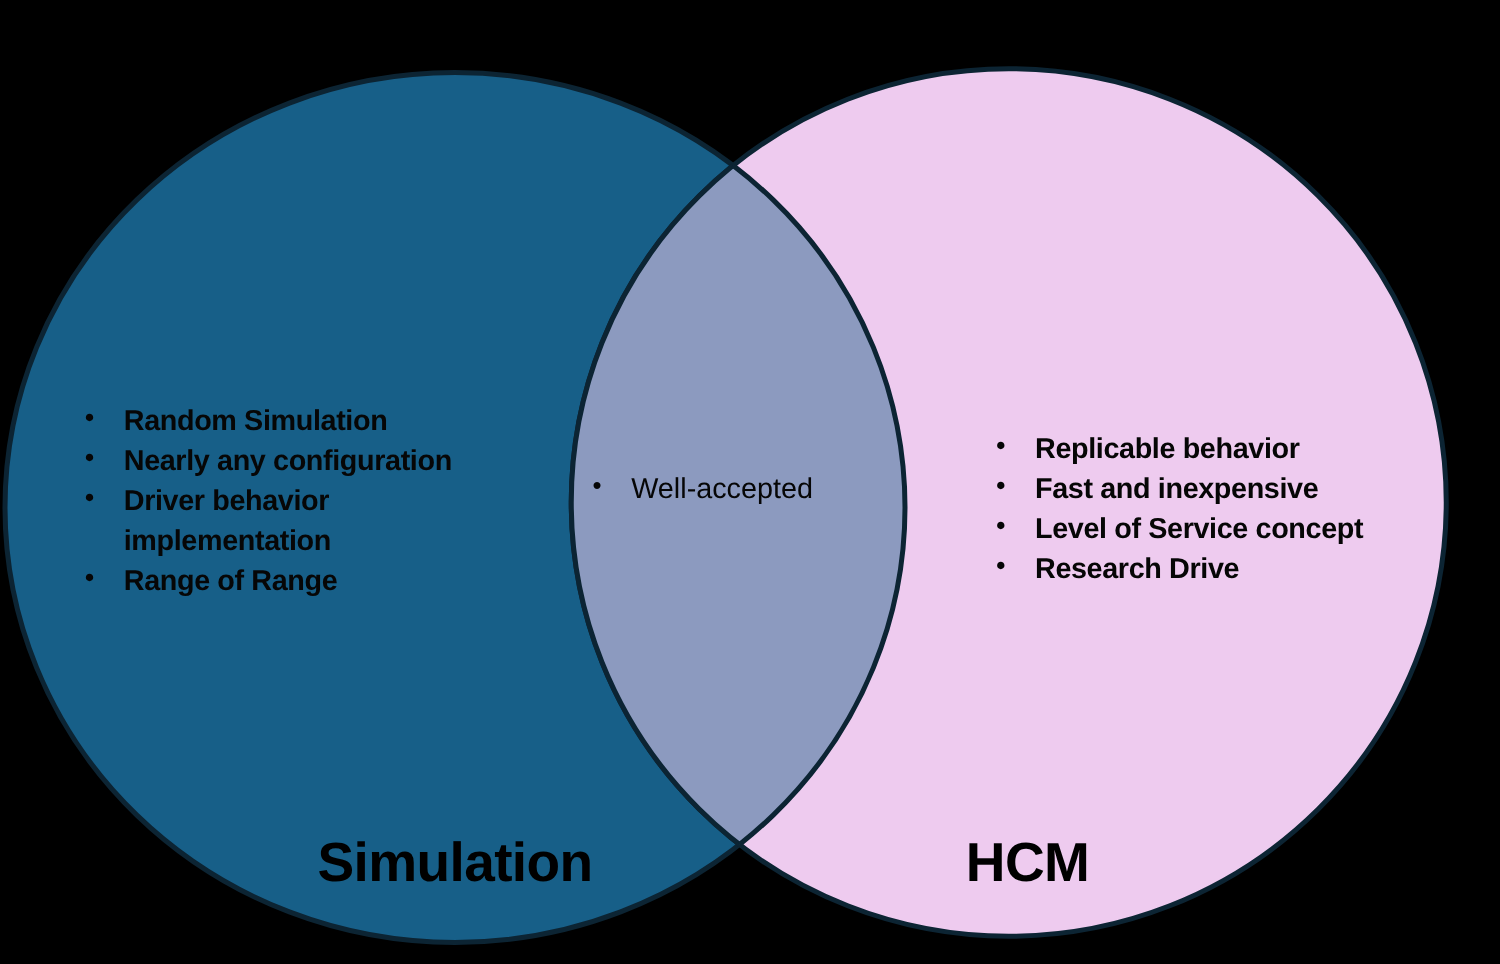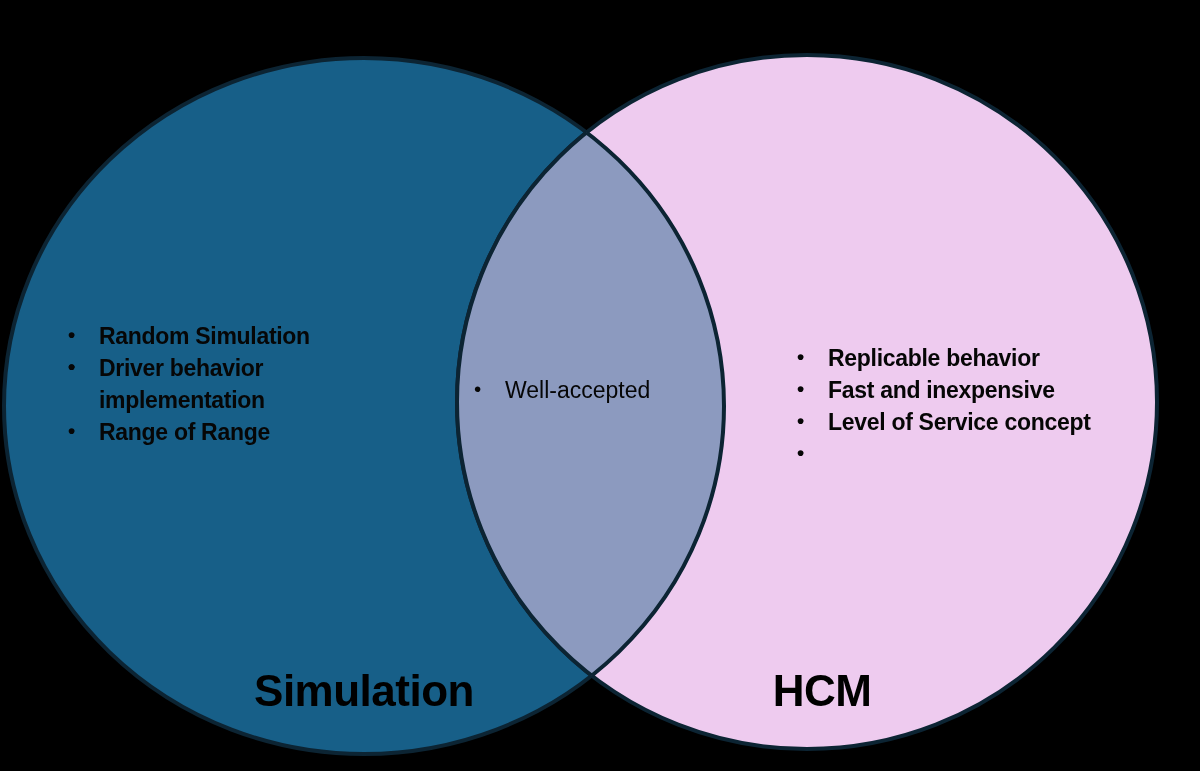--- a/index.html
+++ b/index.html
@@ -87,33 +87,33 @@
     <g clip-path="url(#clipLeft)">
       <ellipse cx="807" cy="402" rx="350" ry="347" stroke-width="4" fill="#8C9ABF" stroke="#0C2433"></ellipse>
     </g>
     <g clip-path="url(#clipRight)">
       <ellipse cx="364" cy="406" rx="360" ry="348" fill="none" stroke-width="4" stroke="#0C2433"></ellipse>
     </g>
   </svg>
 
   <div class="vlist left-list">
       <div class="item"><span class="bullet">•</span><span class="txt">Random Simulation</span></div>
-      <div class="item"><span class="bullet">•</span></div>
+      <div class="item"><span class="bullet">•</span><span class="txt">Nearly any configuration</span></div>
       <div class="item"><span class="bullet">•</span><span class="txt">Driver behavior implementation</span></div>
       <div class="item"><span class="bullet">•</span><span class="txt">Range of Range</span></div>
     </div>
 
   <div class="vlist overlap-list">
       <div class="item"><span class="bullet">•</span><span class="txt">Well-accepted</span></div>
     </div>
 
   <div class="vlist right-list">
       <div class="item"><span class="bullet">•</span><span class="txt">Replicable behavior</span></div>
       <div class="item"><span class="bullet">•</span><span class="txt">Fast and inexpensive</span></div>
       <div class="item"><span class="bullet">•</span><span class="txt">Level of Service concept</span></div>
-      <div class="item"><span class="bullet">•</span></div>
+      <div class="item"><span class="bullet">•</span><span class="txt">Research Drive</span></div>
     </div>
 
   <div class="big-label hcm">HCM</div>
 
   <div class="big-label sim">Simulation</div>
 
 </div>
 
 </body></html>

